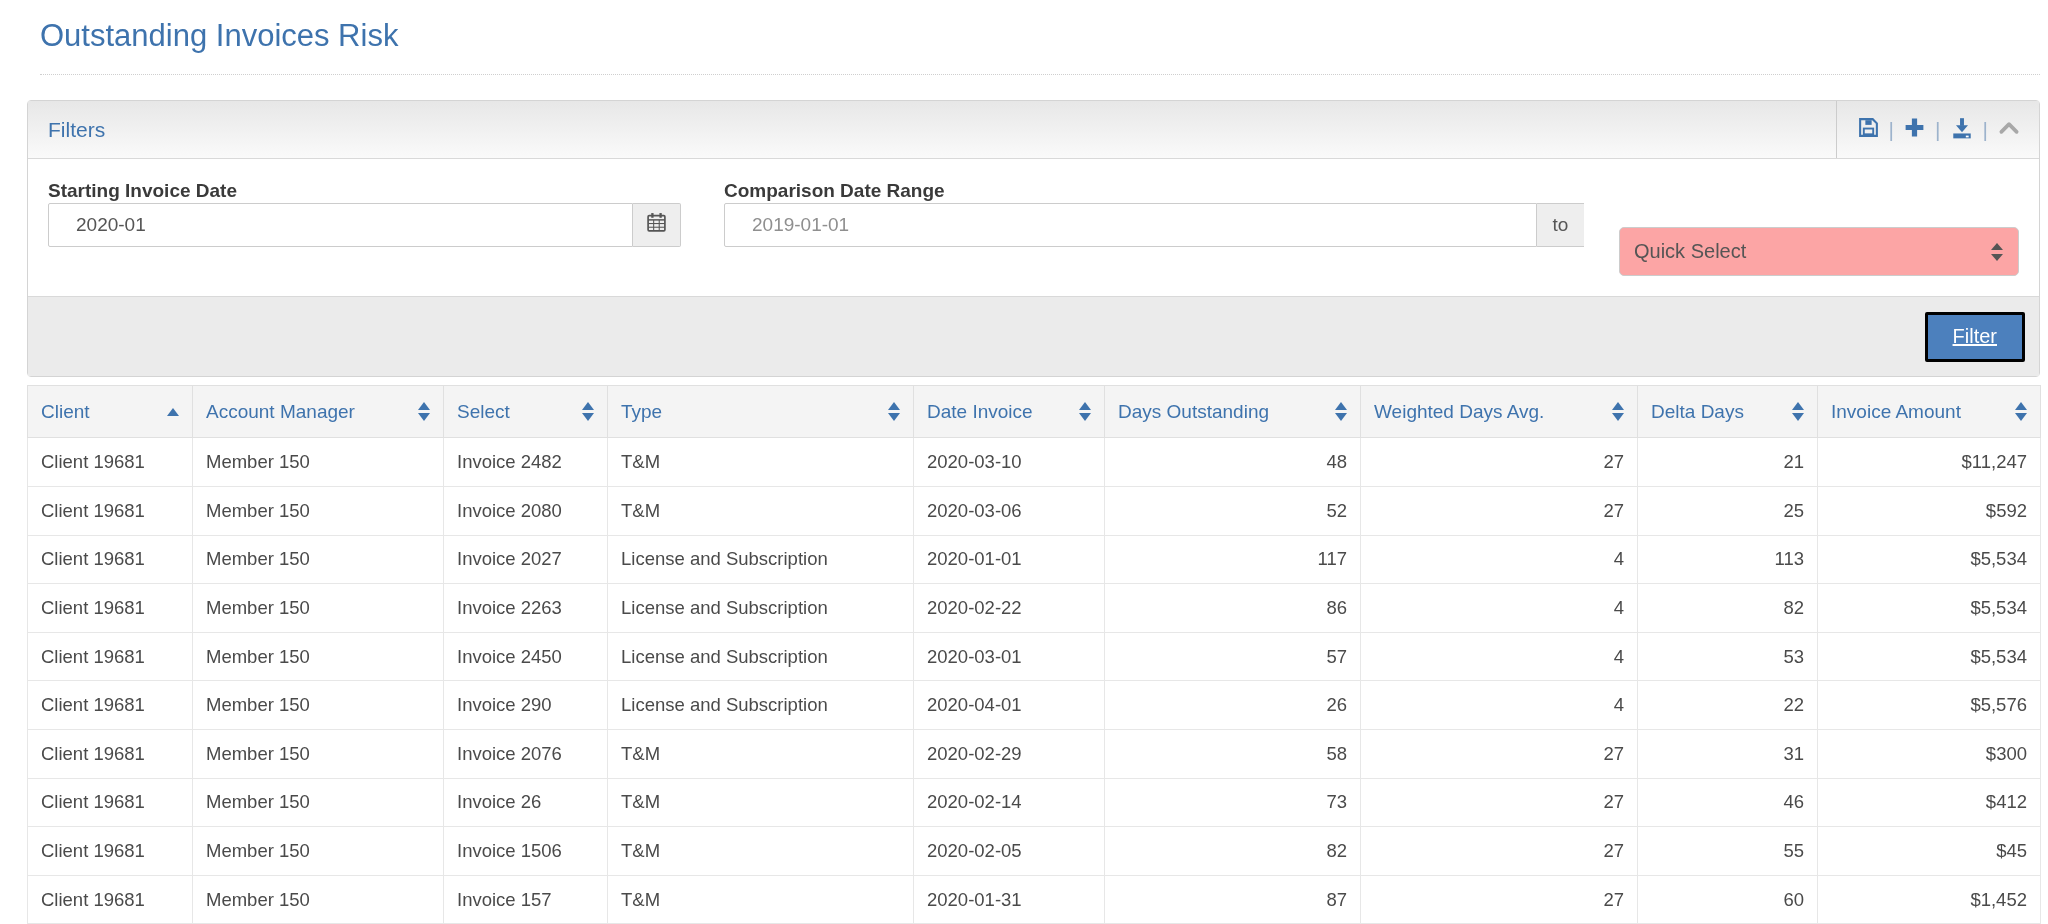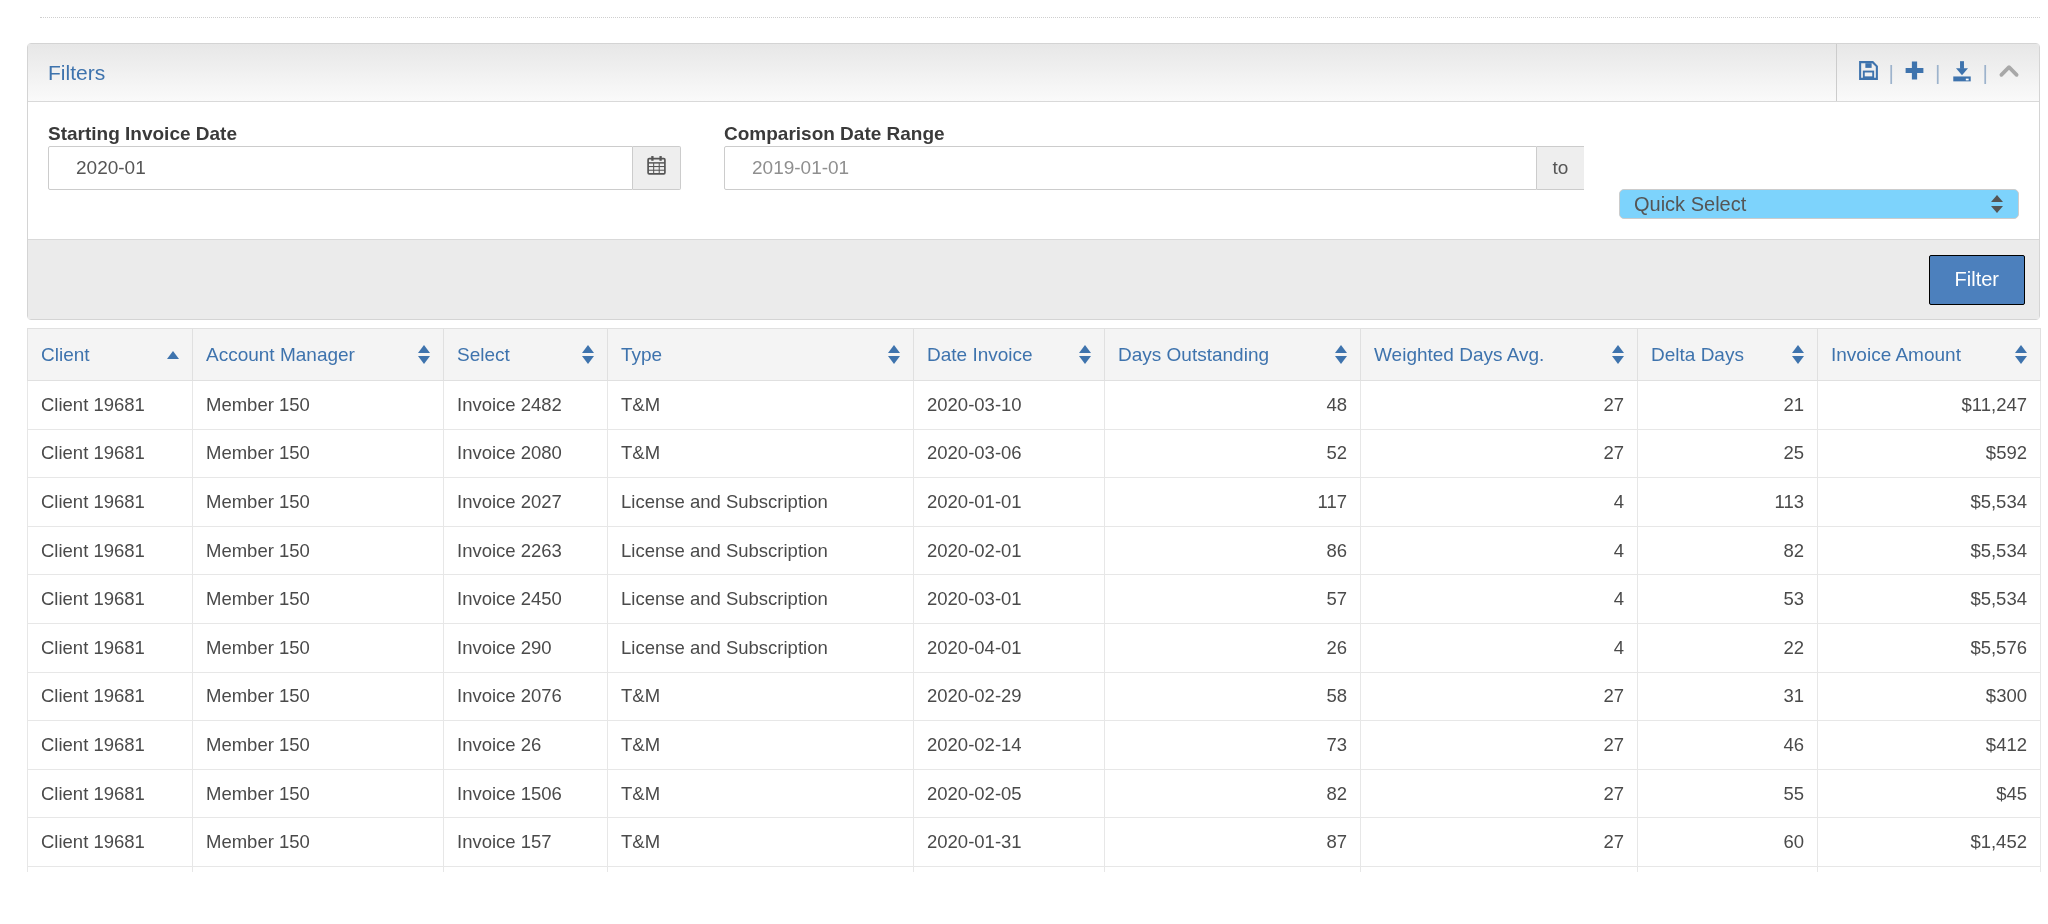--- a/index.html
+++ b/index.html
@@ -91,30 +91,30 @@
     justify-content: center;
     color: #555;
     font-size: 19px;
   }
   .addon.btn-addon { width: 52px; border-left: none; border-radius: 0 2px 2px 0; cursor: pointer; }
   .addon.to-addon { width: 50px; border-left: none; border-right: none; }
   .input-group input:last-child { border-radius: 0 2px 2px 0; }
 
   .quick-select {
     position: relative;
-    height: 30px;
+    height: 49px;
     border: 1px solid #ccc;
     border-radius: 5px;
     display: flex;
     align-items: center;
     padding: 0 14px;
     font-size: 20px;
     color: #555;
     cursor: pointer;
-    background: #7dd3fc;
+    background: #fca5a5;
   }
   .caret-ud { position: absolute; right: 15px; top: 50%; transform: translateY(-50%); }
   .caret-ud i { display: block; width: 0; height: 0; border-left: 6px solid transparent; border-right: 6px solid transparent; }
   .caret-ud i.u { border-bottom: 7px solid #555; margin-bottom: 4px; }
   .caret-ud i.d { border-top: 7px solid #555; }
 
   .panel-footer {
     height: 80px;
     background: #ebebeb;
     border-top: 1px solid #d9d9d9;
@@ -123,23 +123,24 @@
     justify-content: flex-end;
     padding: 0 14px;
   }
   .btn-filter {
     height: 50px;
     padding: 0 25px;
     background: #4c80bd;
     color: #fff;
     font-size: 20px;
     font-family: inherit;
-    border: 1px solid #000000;
+    border: 3px solid #000000;
     border-radius: 2px;
     cursor: pointer;
+    text-decoration: underline;
   }
 
   
   table.grid {
     margin-top: 8px;
     width: 2013px;
     border-collapse: collapse;
     table-layout: fixed;
   }
   col:nth-child(1){width:165px} col:nth-child(2){width:251px} col:nth-child(3){width:164px}
@@ -170,20 +171,21 @@
     overflow: hidden;
   }
   table.grid td.num { text-align: right; }
   tr.sliver td { height: 6px; border-bottom: none; }
 </style>
 </head>
 <body>
 
 <div class="page">
 
+  <h1 class="page-title">Outstanding Invoices Risk</h1>
   <hr class="title-sep">
 
   <div class="panel">
 
     <div class="panel-heading">
       <span class="panel-title">Filters</span>
       <div class="head-icons">
         <span class="hicon">
           <span>
             <svg width="23" height="23" viewBox="0 0 22 22">
@@ -397,21 +399,21 @@
           <td class="num">117</td>
           <td class="num">4</td>
           <td class="num">113</td>
           <td class="num">$5,534</td>
         </tr>
         <tr>
           <td>Client 19681</td>
           <td>Member 150</td>
           <td>Invoice 2263</td>
           <td>License and Subscription</td>
-          <td>2020-02-01</td>
+          <td>2020-02-22</td>
           <td class="num">86</td>
           <td class="num">4</td>
           <td class="num">82</td>
           <td class="num">$5,534</td>
         </tr>
         <tr>
           <td>Client 19681</td>
           <td>Member 150</td>
           <td>Invoice 2450</td>
           <td>License and Subscription</td>

